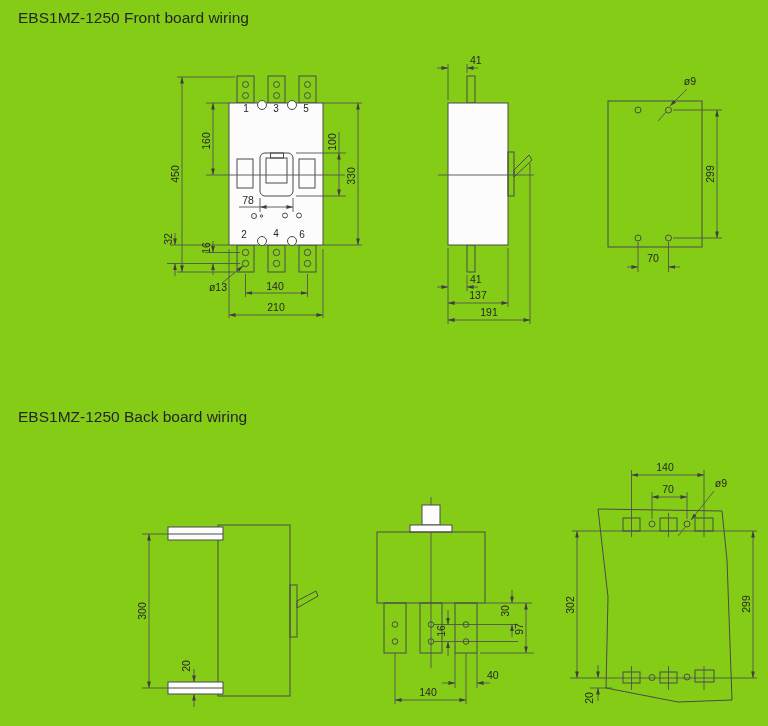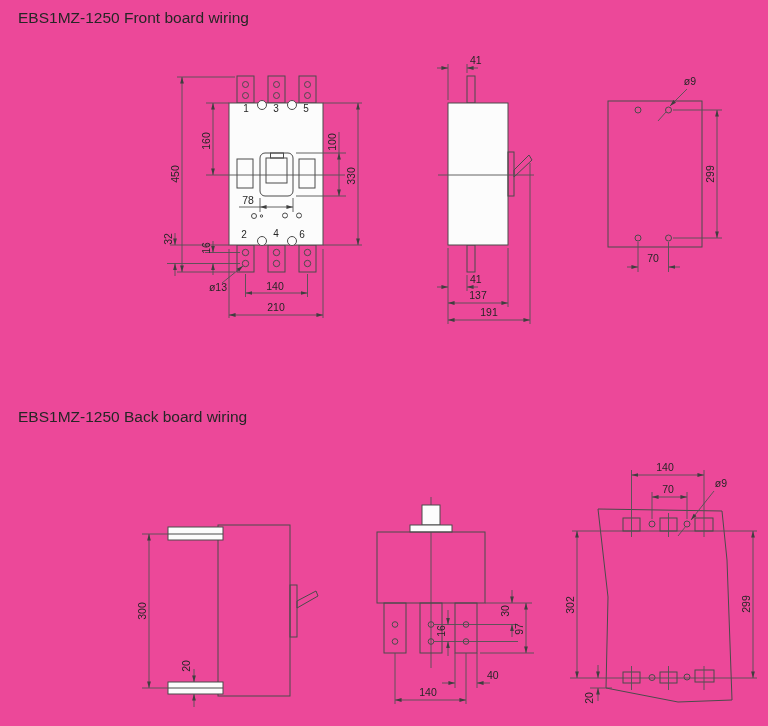--- a/index.html
+++ b/index.html
@@ -1,16 +1,16 @@
 <!DOCTYPE html>
 <html><head>
 <meta charset="utf-8">
 <style>
   html,body{margin:0;padding:0;background:#ffffff;}
-  #page{position:relative;width:768px;height:726px;background:#ec4899;overflow:hidden;}
+  #page{position:relative;width:768px;height:726px;background:#84cc16;overflow:hidden;}
   svg{display:block;}
   .ln{stroke:#4b4b4b;stroke-width:1;fill:none;}
   .bgf{stroke:#4b4b4b;stroke-width:1;fill:#fcfcfc;}
   .dm{stroke:#525252;stroke-width:0.9;fill:none;}
   text{font-family:"Liberation Sans","DejaVu Sans",sans-serif;fill:#262626;}
   .tt{font-size:15.5px;}
   .td{font-size:10.5px;}
   .tm{font-size:10px;}
 </style>
 </head>

